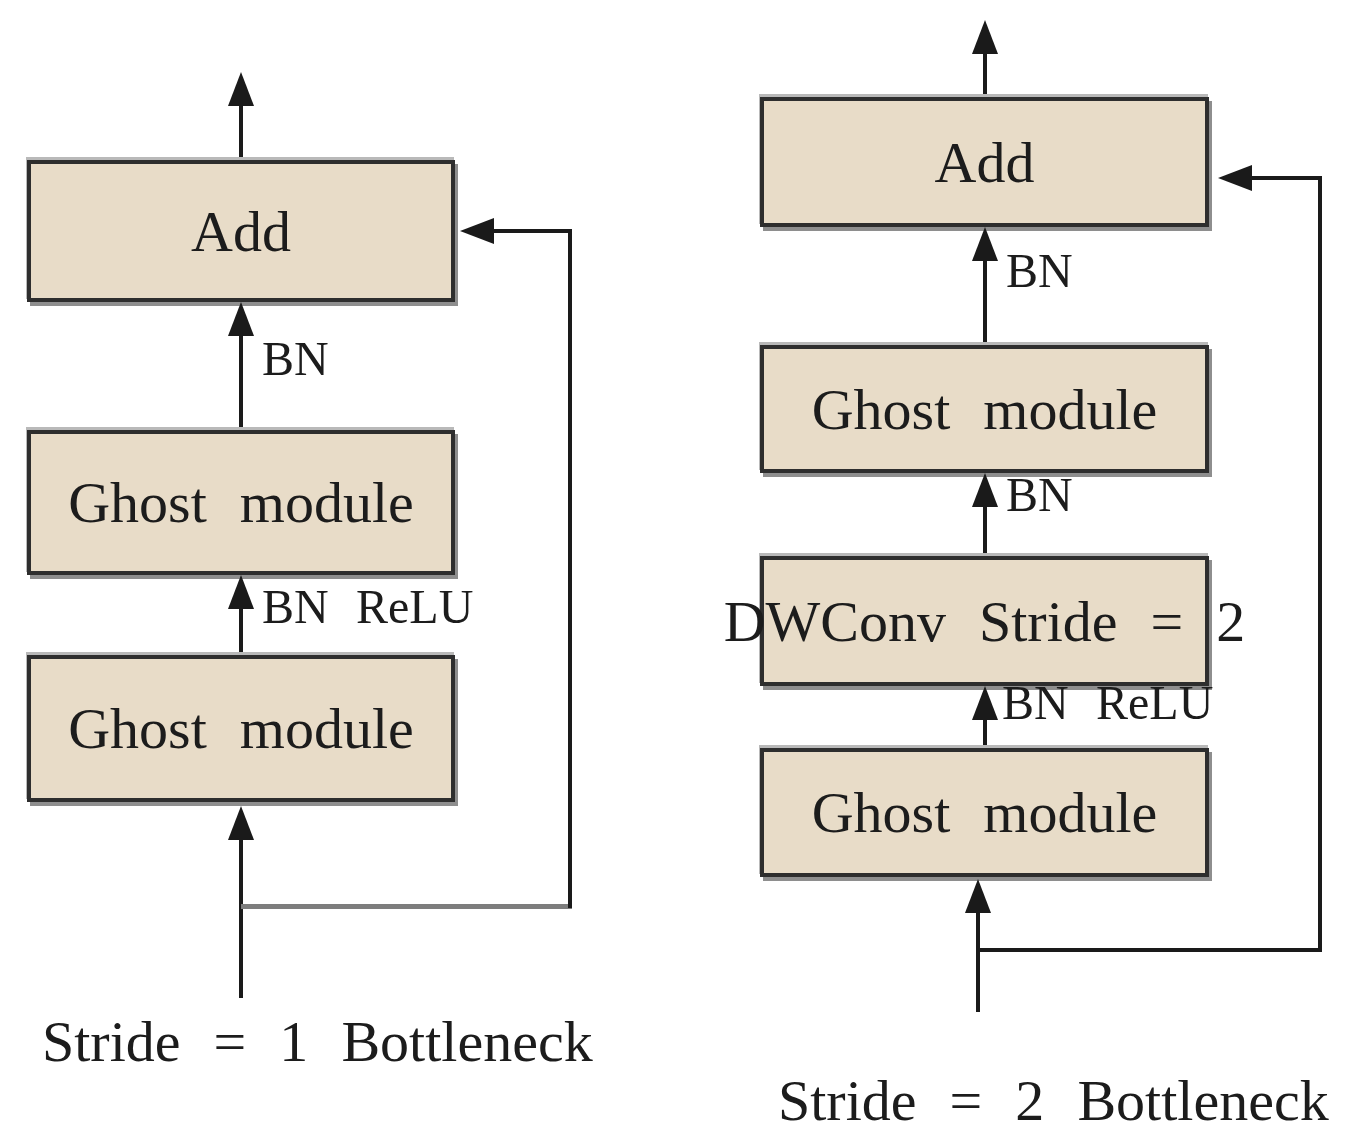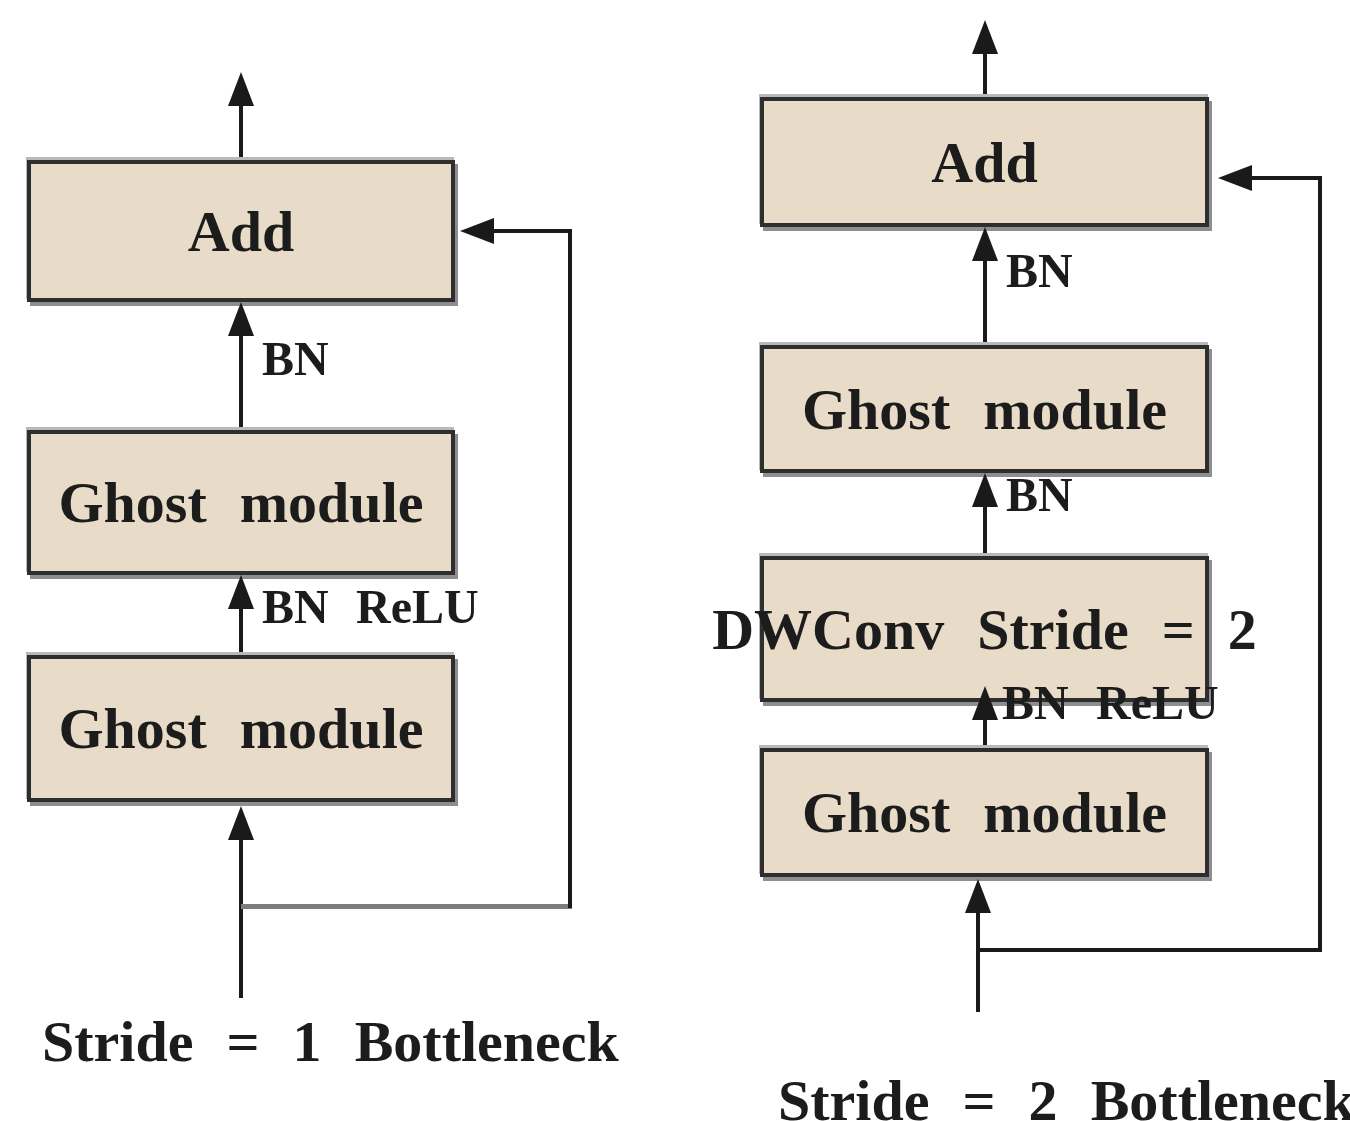--- a/index.html
+++ b/index.html
@@ -4,21 +4,21 @@
 <style>
   html,body{margin:0;padding:0;background:#ffffff;}
   .canvas{
     position:relative;
     width:1350px;height:1121px;
     background:#ffffff;
     font-family:"Liberation Serif", serif;
     color:#1c1c1c;
     overflow:hidden;
   }
-  .layer{position:absolute;inset:0;font-weight:bold;}
+  .layer{position:absolute;inset:0;}
   .box{
     position:absolute;
     box-sizing:border-box;
     background:#e8dcc8;
     border:4px solid #2e2e2e;
     box-shadow:3px 4px 0 #8e8e8e, -1px -3px 0 #b9b9b9;
     display:flex;align-items:center;justify-content:center;
     font-size:58px;
     word-spacing:0.32em;
     white-space:nowrap;
@@ -105,21 +105,21 @@
     <div class="elabel" style="left:1006px;top:246px;">BN</div>
 
     <div class="box" style="left:760px;top:345px;width:449px;height:128px;">
       <span>Ghost module</span>
     </div>
 
     <div class="head-up" style="left:972px;top:473px;"></div>
     <div class="vline" style="left:983px;top:505px;height:51px;"></div>
     <div class="elabel" style="left:1006px;top:470px;">BN</div>
 
-    <div class="box" style="left:760px;top:556px;width:449px;height:146px;text-align:center;">
+    <div class="box" style="left:760px;top:556px;width:449px;height:130px;text-align:center;">
       <span>DWConv Stride = 2</span>
     </div>
 
     <div class="head-up" style="left:972px;top:686px;"></div>
     <div class="vline" style="left:983px;top:718px;height:30px;"></div>
     <div class="elabel" style="left:1002px;top:678px;">BN ReLU</div>
 
     <div class="box" style="left:760px;top:748px;width:449px;height:129px;">
       <span>Ghost module</span>
     </div>

